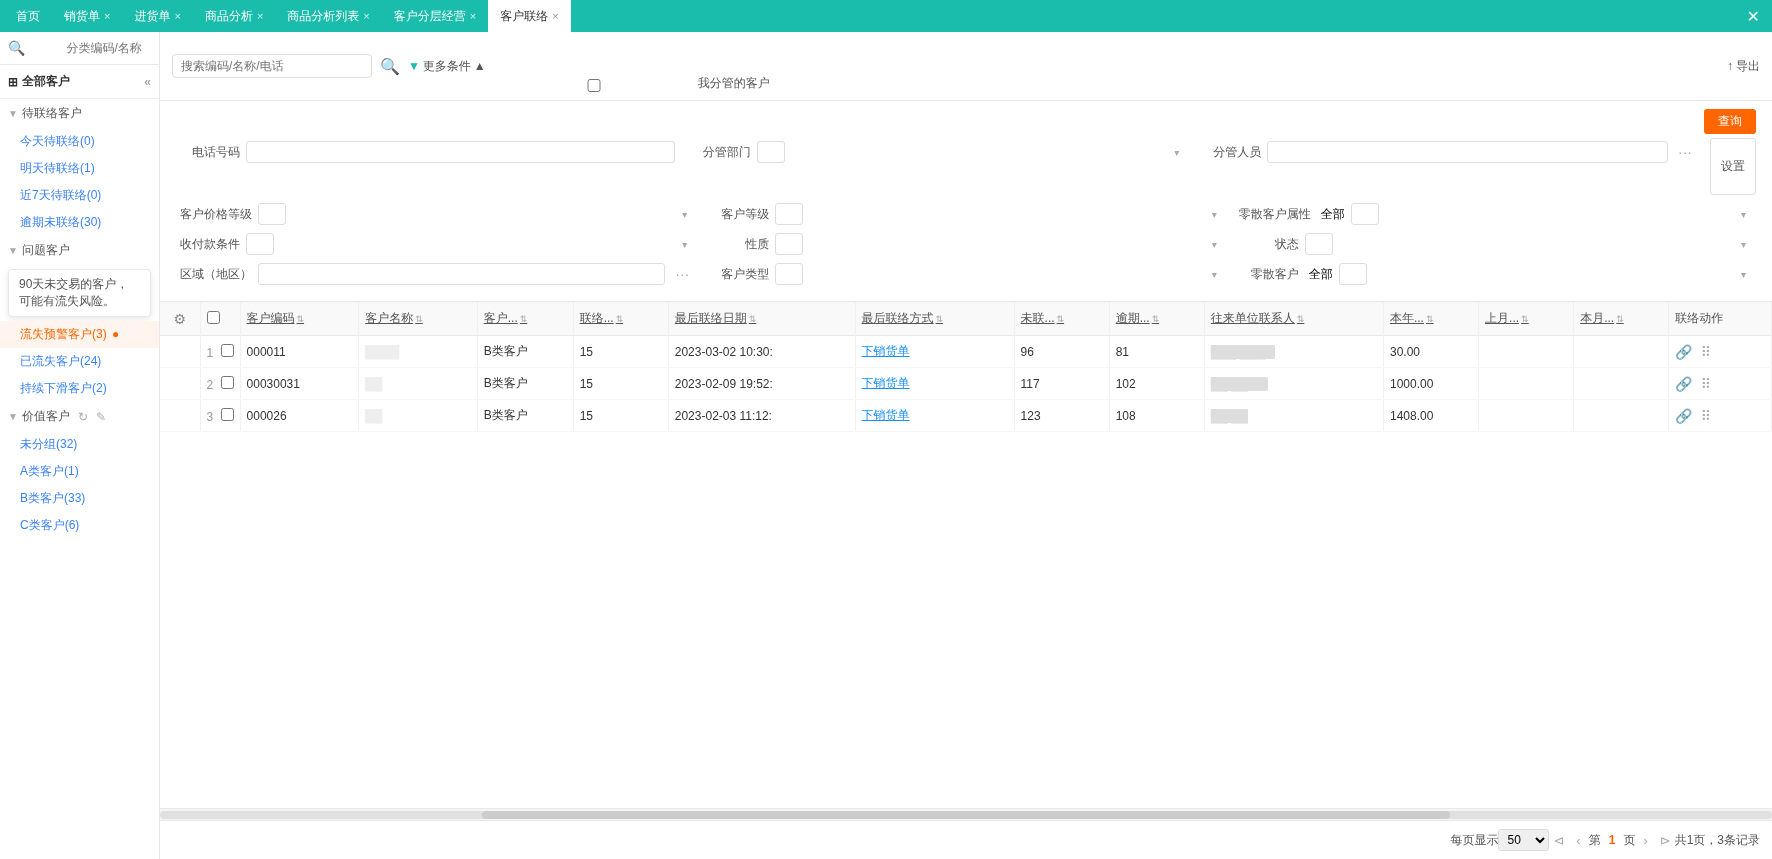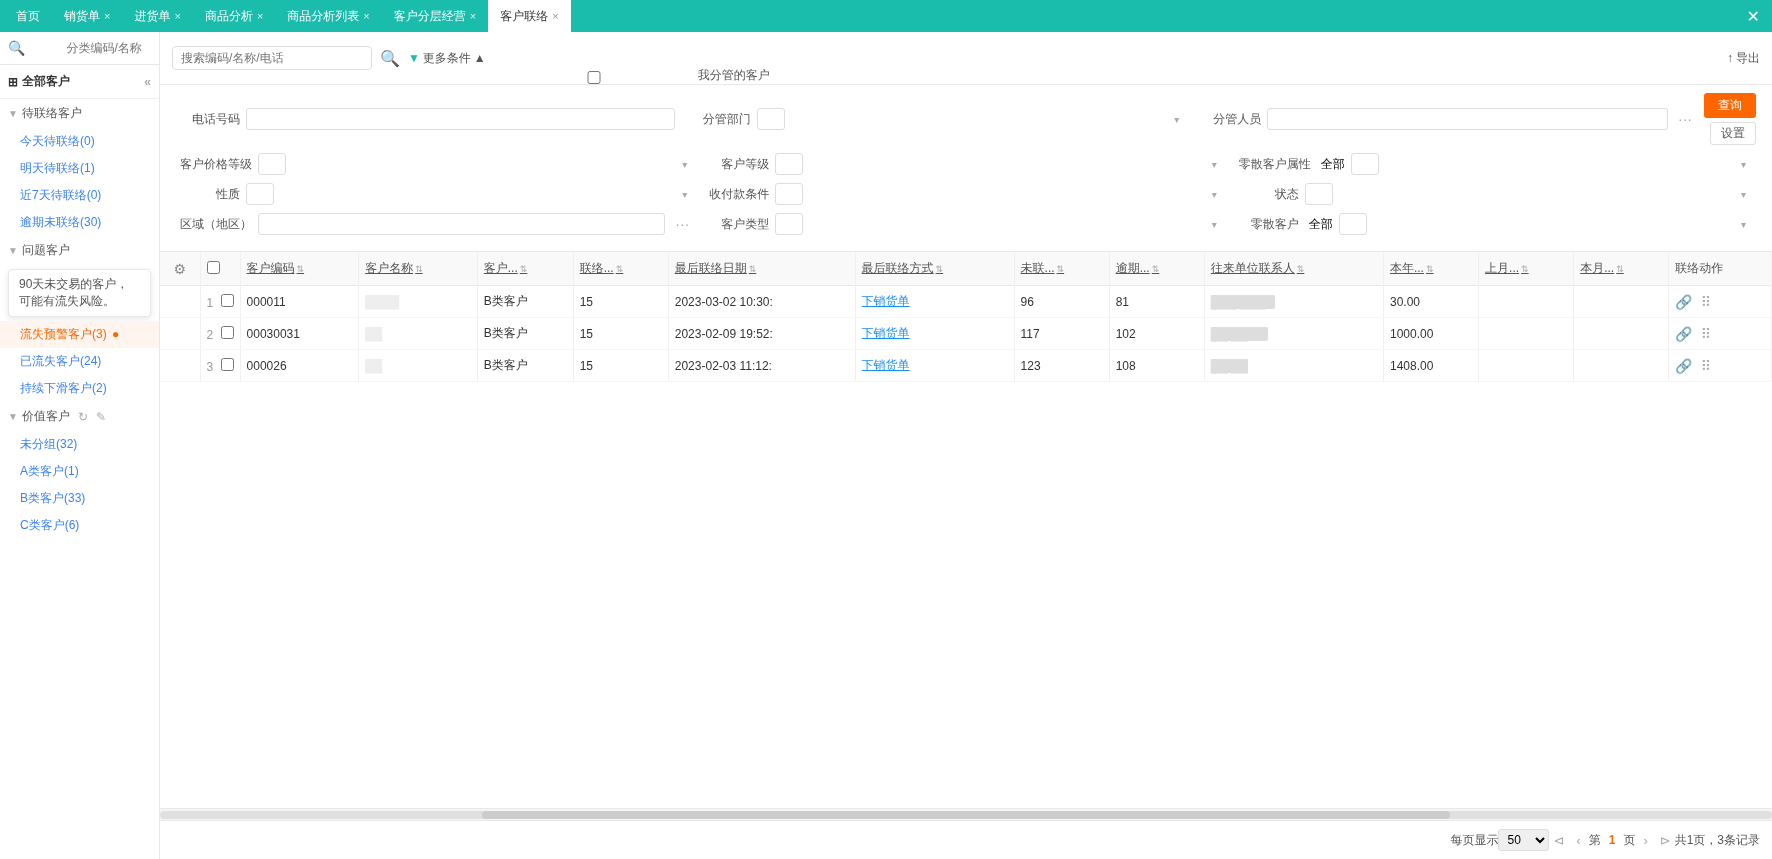--- a/index.html
+++ b/index.html
@@ -128,21 +128,21 @@
       flex: 1;
       display: flex;
       flex-direction: column;
       overflow: hidden;
     }
 
     
     .search-bar {
       display: flex;
       align-items: center;
-      padding: 0 12px;
+      padding: 8px 12px;
       border-bottom: 1px solid #e8e8e8;
       gap: 8px;
       background: #fff;
     }
     .search-bar input {
       border: 1px solid #ddd;
       border-radius: 4px;
       padding: 4px 8px;
       font-size: 12px;
       width: 200px;
@@ -261,21 +261,21 @@
       border-radius: 3px;
       padding: 4px 14px;
       cursor: pointer;
       font-size: 12px;
     }
     .btn-setting {
       background: #fff;
       color: #555;
       border: 1px solid #ddd;
       border-radius: 3px;
-      padding: 2px 10px;
+      padding: 19px 10px;
       cursor: pointer;
       font-size: 12px;
     }
 
     
     .table-area {
       flex: 1;
       overflow: auto;
       background: #fff;
     }
@@ -532,27 +532,27 @@
           <span class="filter-label">零散客户属性</span>
           <span style="margin-left:4px;">全部</span>
           <div class="filter-select-wrap" style="flex:1;">
             <select class="filter-select"></select>
           </div>
         </div>
       </div>
 
       <div class="filter-row">
         <div class="filter-cell">
+          <span class="filter-label">收付款条件</span>
+          <div class="filter-select-wrap">
+            <select class="filter-select"></select>
+          </div>
+        </div>
+        <div class="filter-cell">
           <span class="filter-label">性质</span>
-          <div class="filter-select-wrap">
-            <select class="filter-select"></select>
-          </div>
-        </div>
-        <div class="filter-cell">
-          <span class="filter-label">收付款条件</span>
           <div class="filter-select-wrap">
             <select class="filter-select"></select>
           </div>
         </div>
         <div class="filter-cell">
           <span class="filter-label">状态</span>
           <div class="filter-select-wrap">
             <select class="filter-select"></select>
           </div>
         </div>

